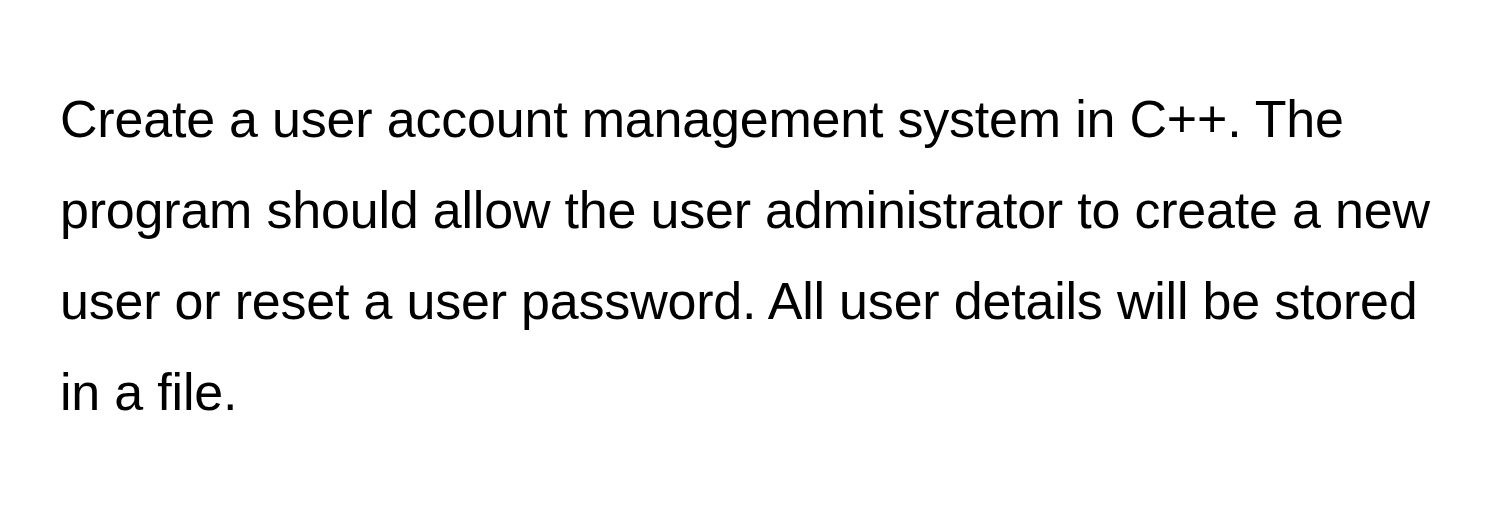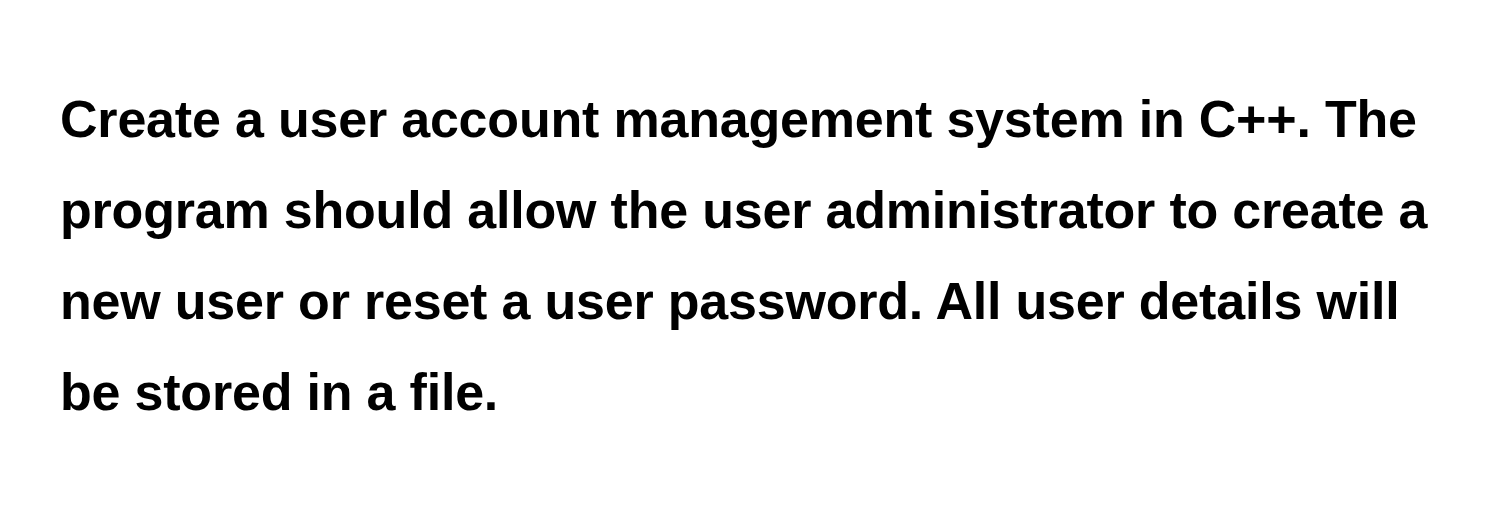--- a/index.html
+++ b/index.html
@@ -13,20 +13,20 @@
       background: #ffffff;
       font-family: -apple-system, BlinkMacSystemFont, "Segoe UI", Helvetica, Arial, sans-serif;
       display: flex;
       align-items: center;
       padding: 0 60px;
     }
     .content {
       font-size: 52px;
       line-height: 1.75;
       color: #000000;
-      font-weight: 700;
+      font-weight: 400;
       letter-spacing: -0.2px;
     }
   </style>
 </head>
 <body>
 
 <div class="content">Create a user account management system in C++. The program should allow the user administrator to create a new user or reset a user password. All user details will be stored in a file.</div>
 
 </body></html>

